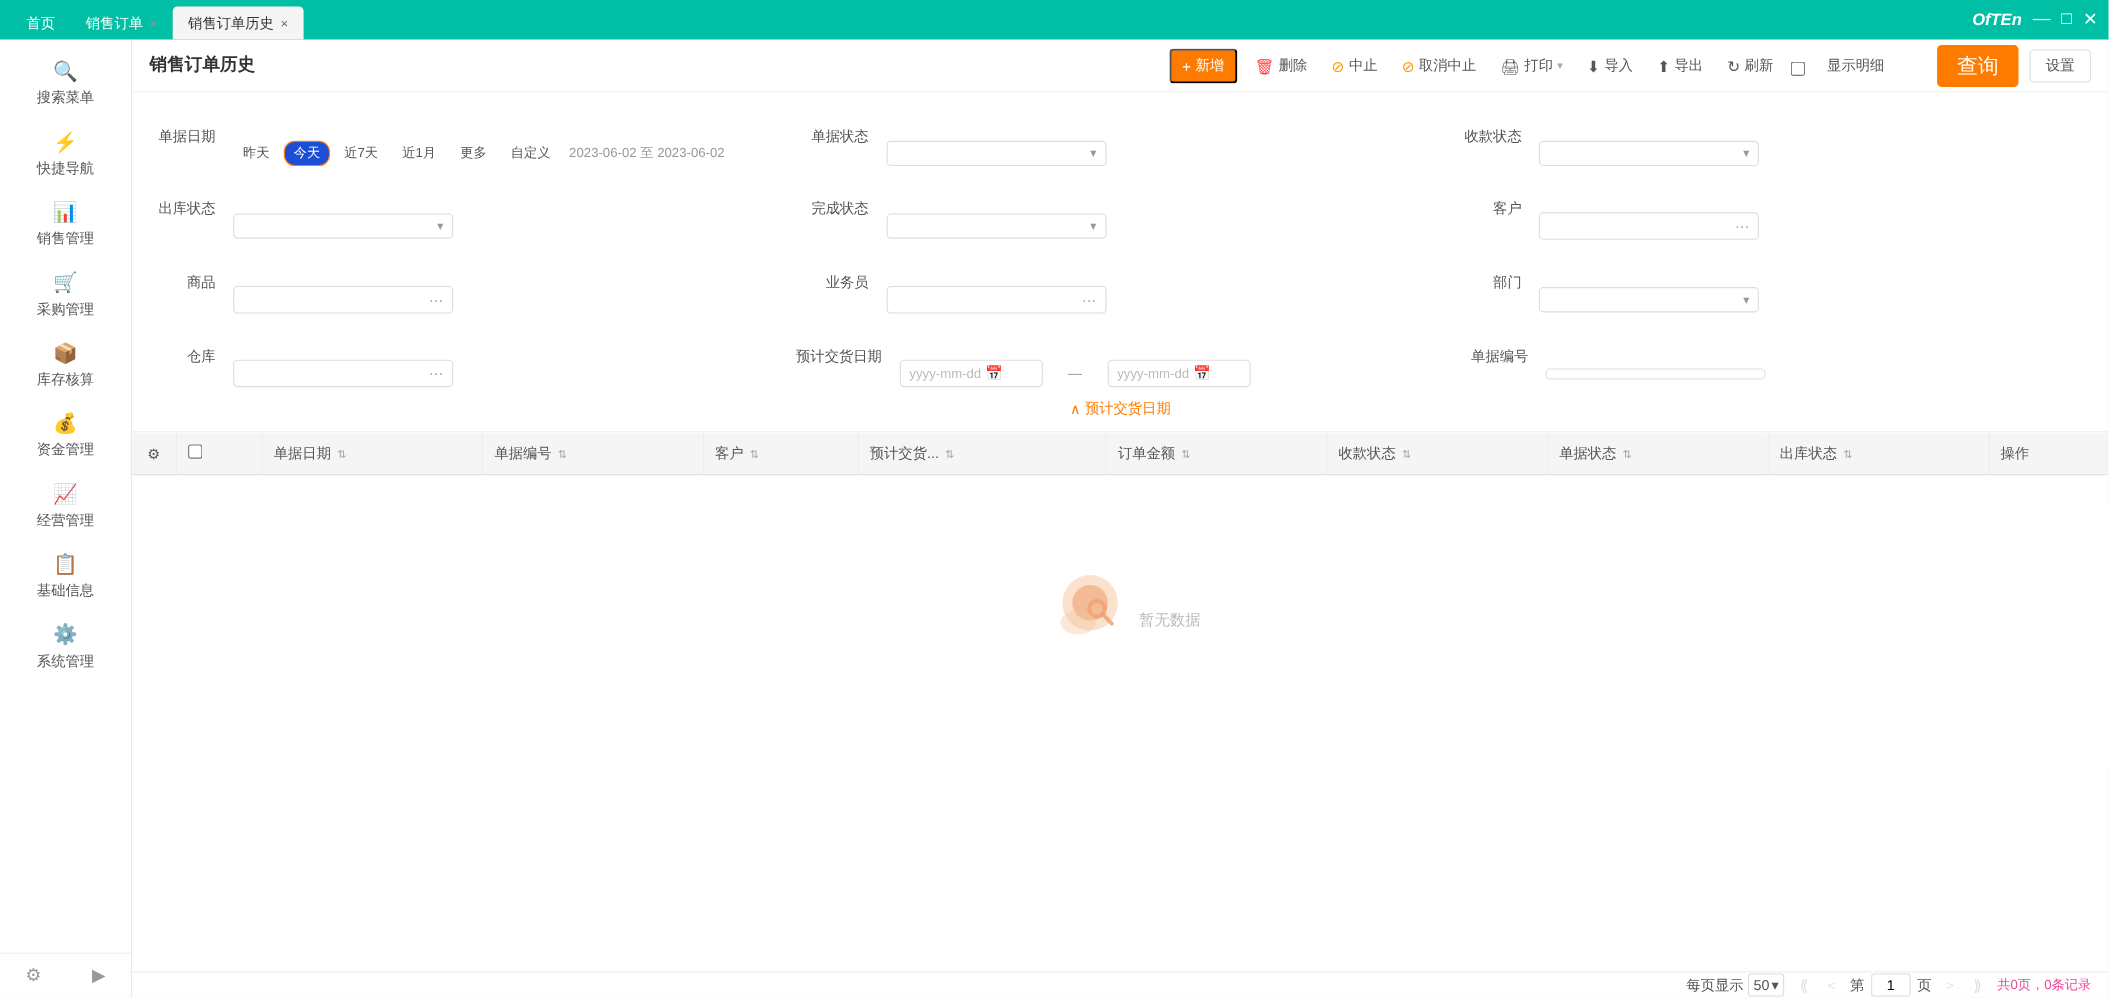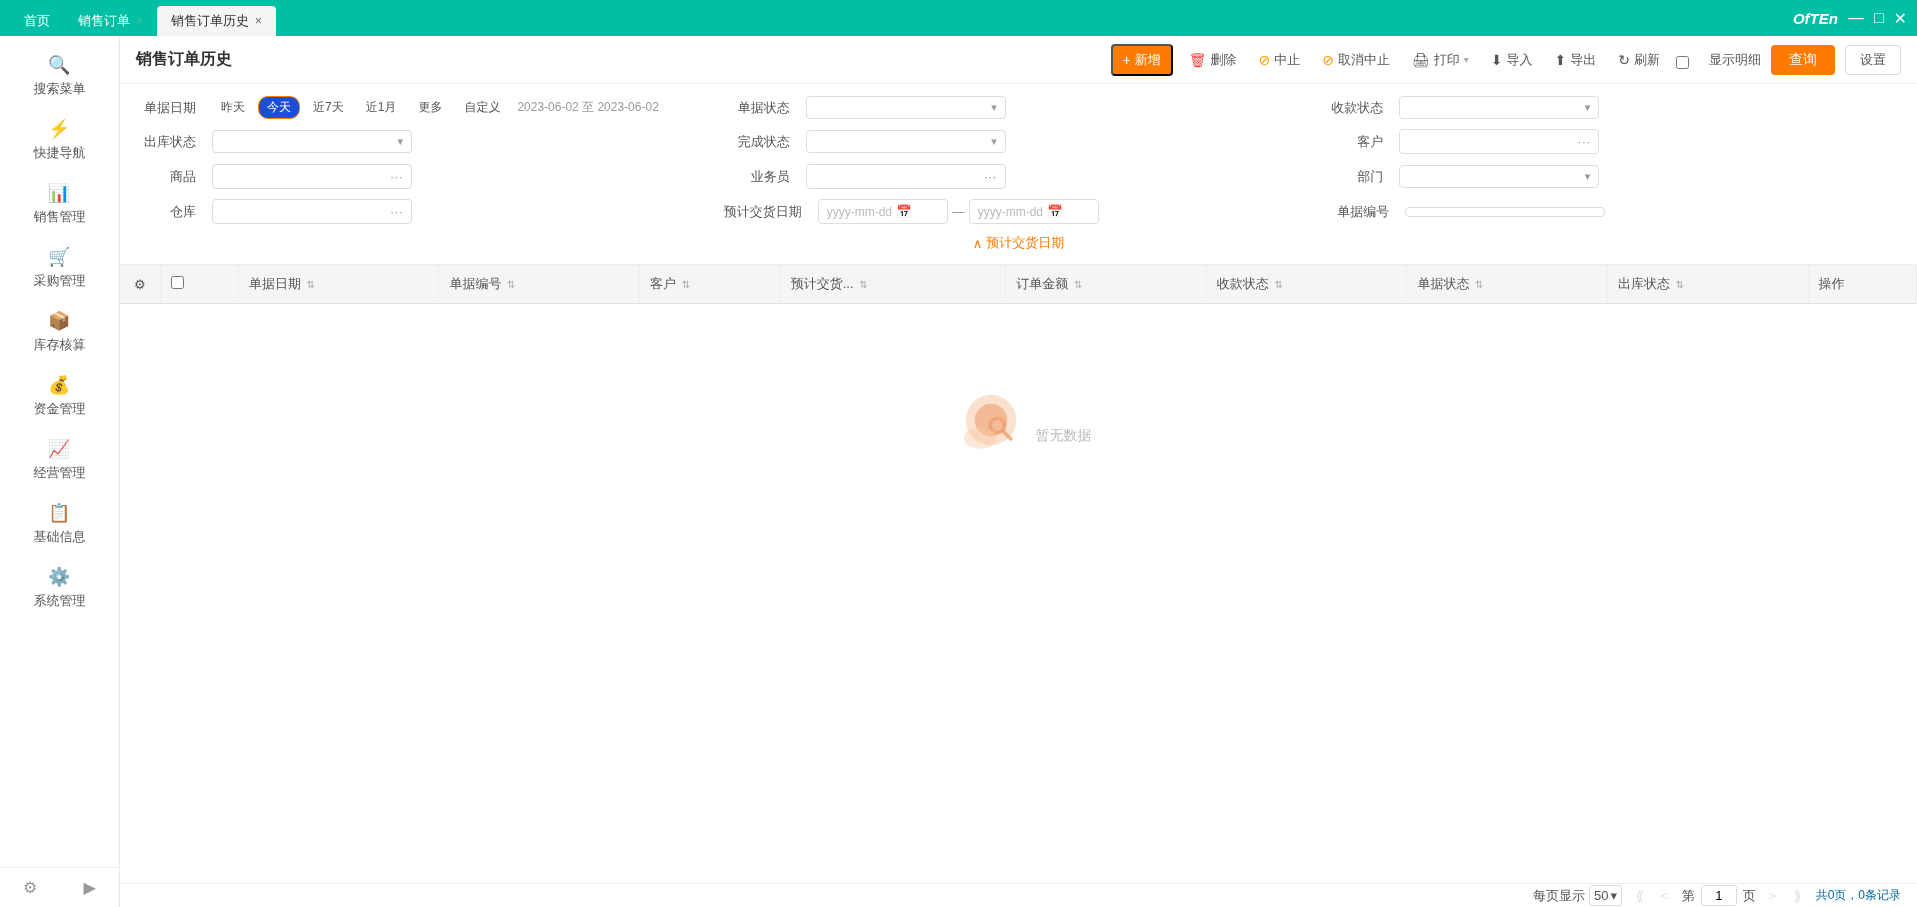--- a/index.html
+++ b/index.html
@@ -161,21 +161,22 @@
       color: #555;
       font-size: 12px;
     }
     .query-btn {
       background: #ff7b00;
       color: #fff;
       border: none;
       border-radius: 4px;
       padding: 6px 18px;
       cursor: pointer;
-      font-size: 14px;
+      font-size: 19px;
+      margin-left: 38px;
     }
     .set-btn {
       background: #fff;
       color: #555;
       border: 1px solid #ddd;
       border-radius: 4px;
       padding: 5px 14px;
       cursor: pointer;
       font-size: 13px;
     }
@@ -198,20 +199,21 @@
       color: #555;
       min-width: 60px;
       text-align: right;
       flex-shrink: 0;
     }
     .filter-control {
       display: flex;
       align-items: center;
       gap: 4px;
       flex: 1;
+      margin-top: 32px;
     }
     .date-quick-btns {
       display: flex;
       align-items: center;
       gap: 4px;
     }
     .date-quick-btn {
       padding: 2px 8px;
       border-radius: 10px;
       cursor: pointer;
@@ -352,21 +354,21 @@
     }
     .page-nav.disabled { color: #ddd; cursor: default; }
     .page-input {
       border: 1px solid #ddd;
       border-radius: 3px;
       width: 36px;
       text-align: center;
       padding: 2px;
       font-size: 13px;
     }
-    .total-info { color: #0369a1; font-size: 12px; }
+    .total-info { color: #ec4899; font-size: 12px; }
   </style>
 </head>
 <body>
 
 <div class="top-bar">
   <div class="top-tabs">
     <div class="top-tab">
       <span>首页</span>
     </div>
     <div class="top-tab">
@@ -555,21 +557,21 @@
       </div>
 
       <div class="filter-row">
         <span class="filter-label">仓库</span>
         <div class="filter-control">
           <div class="input-with-dots" style="min-width:200px;">
             <span class="dots-btn">···</span>
           </div>
         </div>
         <span class="filter-label">预计交货日期</span>
-        <div class="filter-control" style="gap:0;">
+        <div class="filter-control" style="gap:19px;">
           <div style="display:flex;align-items:center;border:1px solid #ddd;border-radius:4px;padding:4px 8px;width:130px;">
             <span style="color:#bbb;font-size:12px;">yyyy-mm-dd</span>
             <span class="cal-icon">📅</span>
           </div>
           <span class="date-sep">—</span>
           <div style="display:flex;align-items:center;border:1px solid #ddd;border-radius:4px;padding:4px 8px;width:130px;">
             <span style="color:#bbb;font-size:12px;">yyyy-mm-dd</span>
             <span class="cal-icon">📅</span>
           </div>
         </div>

